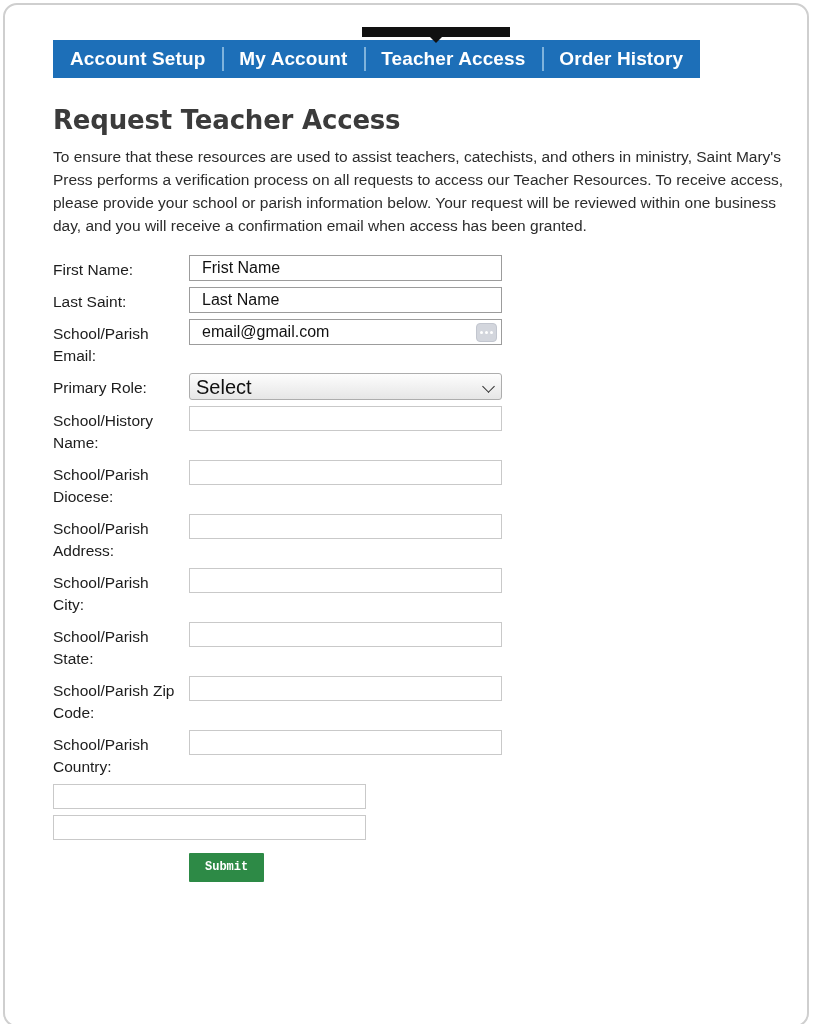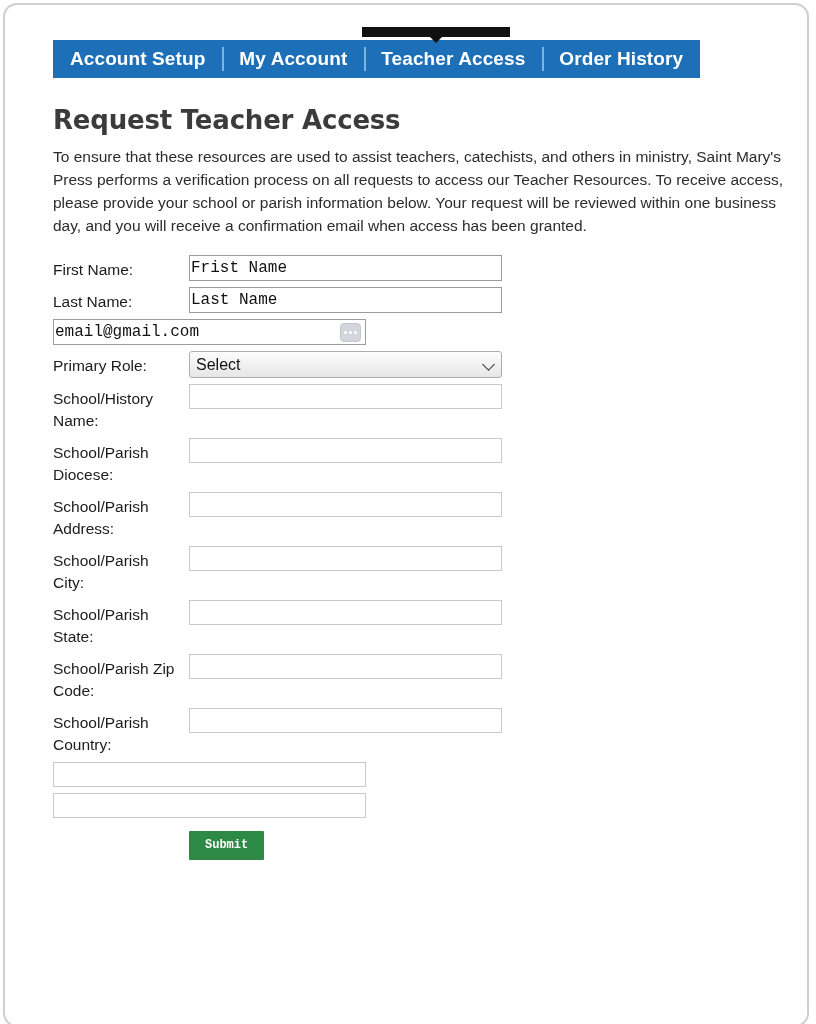--- a/index.html
+++ b/index.html
@@ -135,24 +135,24 @@
     flex: none;
     width: 313px;
     position: relative;
   }
   input.txt {
     width: 100%;
     box-sizing: border-box;
     height: 25px;
     border: 1px solid #c9c9c9;
     background: #ffffff;
-    font-family: Liberation Mono, monospace;
+    font-family: Liberation Sans, sans-serif;
     font-size: 16px;
     color: #111111;
-    padding: 2px 1px;
+    padding: 2px 12px;
     border-radius: 0;
     outline: none;
   }
   input.txt.filled {
     border-color: #9c9c9c;
     height: 26px;
   }
   .autofill-btn {
     position: absolute;
     right: 5px;
@@ -173,21 +173,21 @@
     width: 3px;
     height: 3px;
     border-radius: 50%;
     background: #ffffff;
   }
   select.sel {
     width: 100%;
     box-sizing: border-box;
     height: 27px;
     font-family: "Liberation Sans", sans-serif;
-    font-size: 16px;
+    font-size: 20px;
     color: #111111;
     border: 1px solid #adadad;
     border-radius: 3px;
     background: linear-gradient(#fdfdfd, #e6e6e6);
     padding: 2px 22px 2px 6px;
     -webkit-appearance: none;
     appearance: none;
     outline: none;
   }
   .sel-chev {
@@ -238,24 +238,25 @@
   <div class="content">
     <h1 class="page-title">Request Teacher Access</h1>
     <p class="intro">To ensure that these resources are used to assist teachers, catechists, and others in ministry, Saint Mary's Press performs a verification process on all requests to access our Teacher Resources. To receive access, please provide your school or parish information below. Your request will be reviewed within one business day, and you will receive a confirmation email when access has been granted.</p>
 
     <div class="form" id="form-rows">
         <div class="row">
           <div class="label">First Name:</div>
           <div class="field"><input type="text" class="txt filled" value="Frist Name" style=""></div>
         </div>
         <div class="row">
-          <div class="label">Last Name:</div>
+          <div class="label">Last Saint:</div>
           <div class="field"><input type="text" class="txt filled" value="Last Name" style=""></div>
         </div>
         <div class="row">
+          <div class="label">School/Parish Email:</div>
           <div class="field"><input type="text" class="txt filled" value="email@gmail.com" style=""><div class="autofill-btn">
               <i></i>
               <i></i>
               <i></i>
             </div></div>
         </div>
         <div class="row">
           <div class="label">Primary Role:</div>
           <div class="field"><select class="sel"><option>Select</option></select><span class="sel-chev"></span></div>
         </div>

